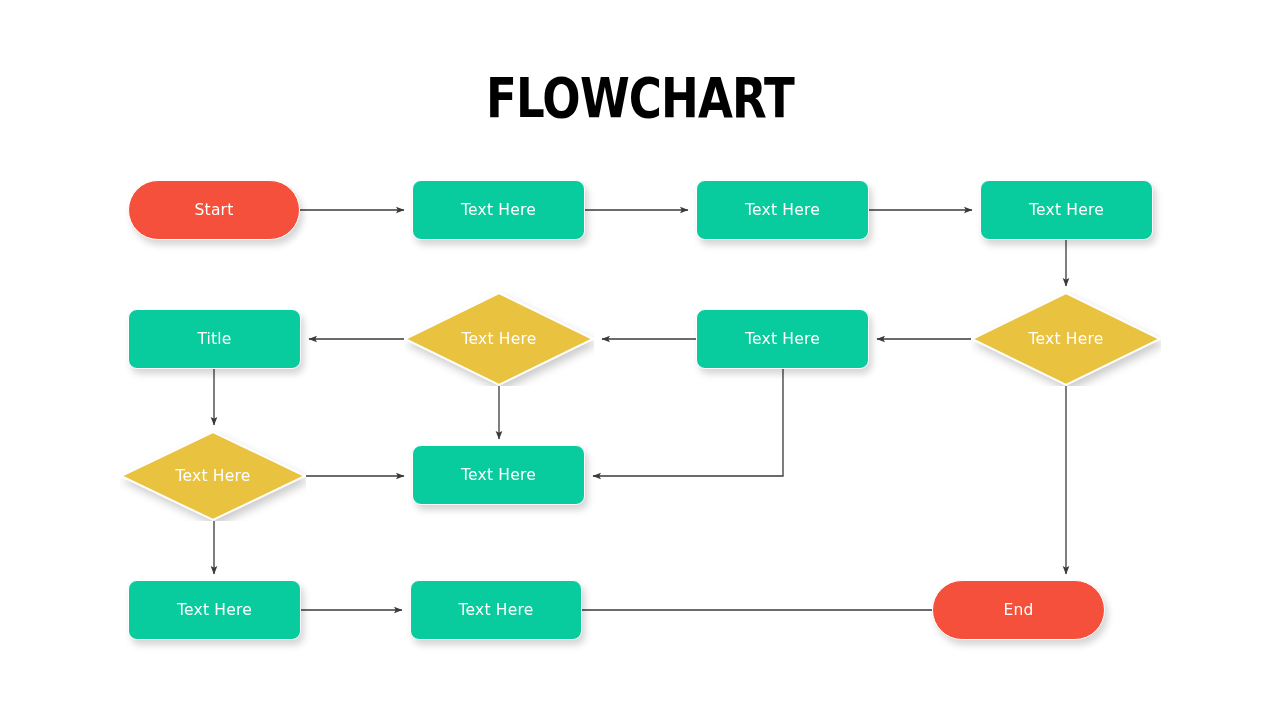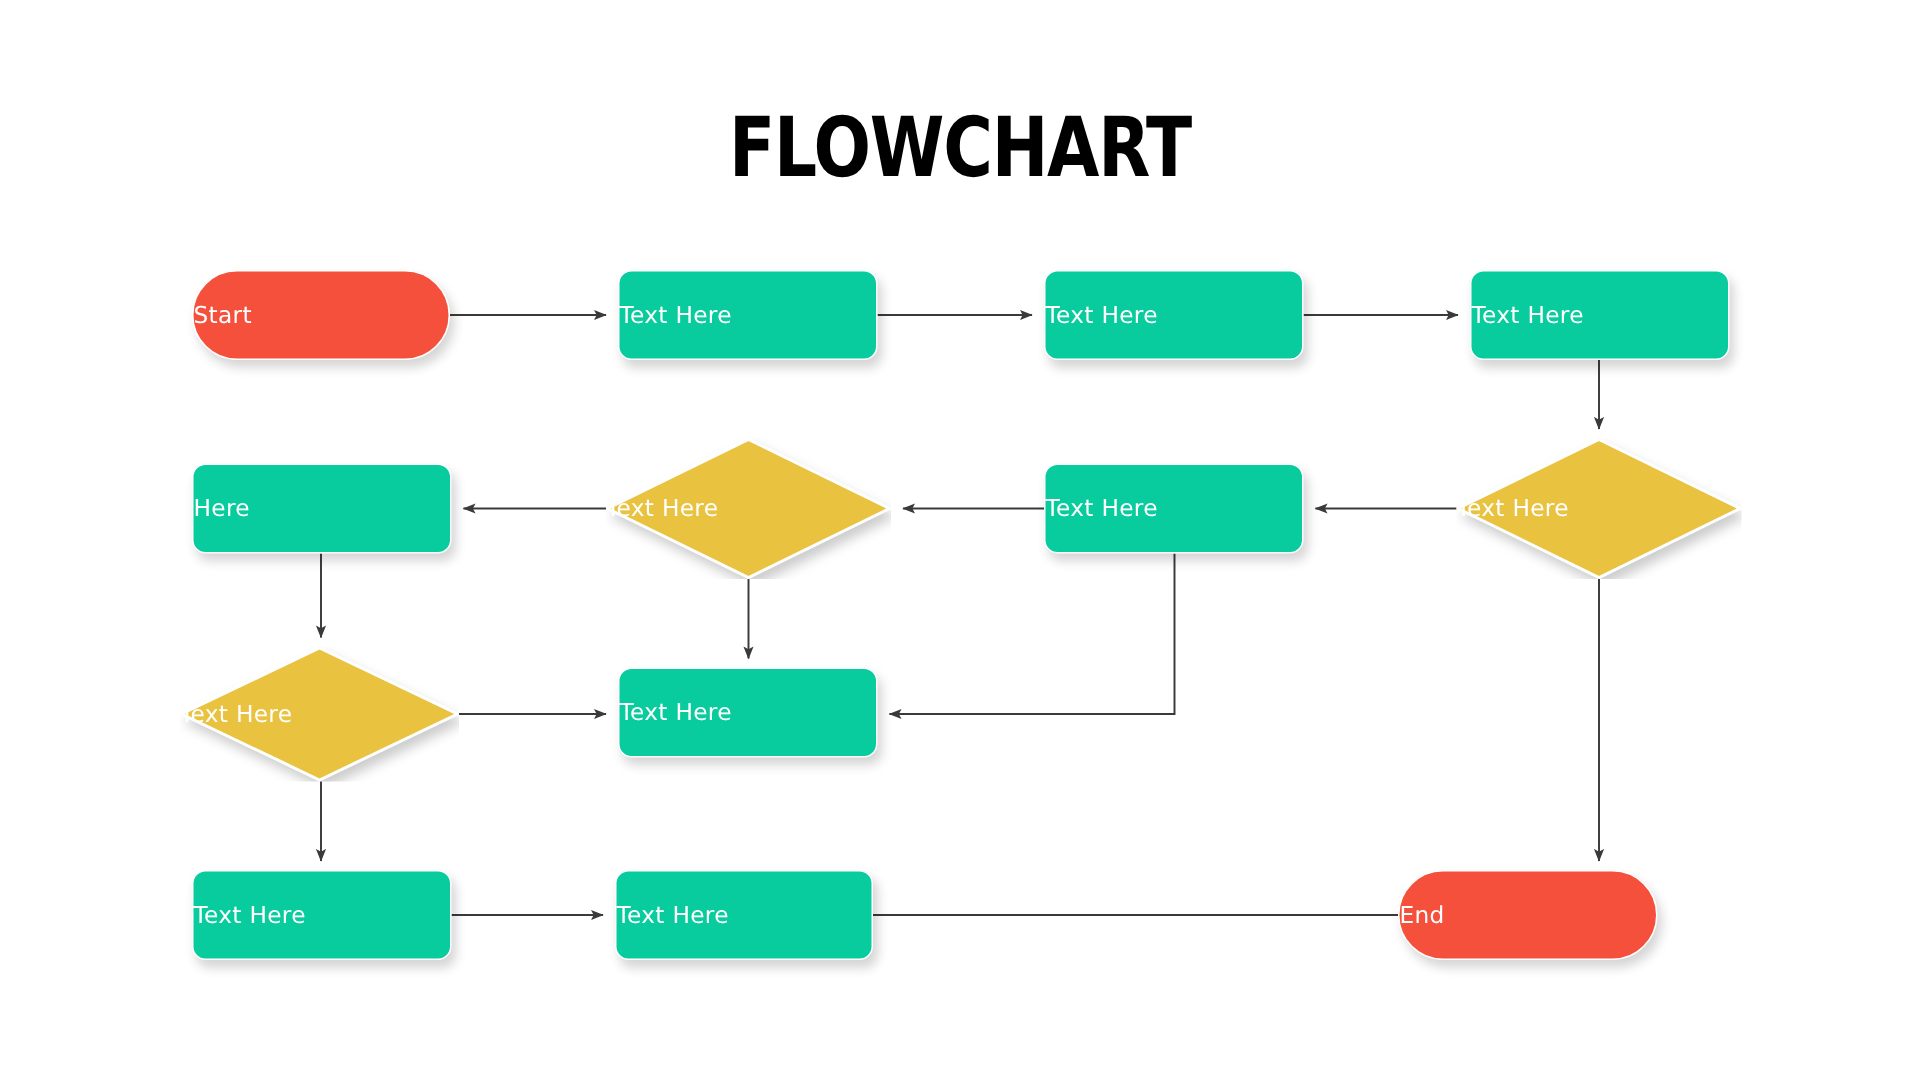--- a/index.html
+++ b/index.html
@@ -48,21 +48,21 @@
     height: 720px;
     pointer-events: none;
   }
 
   
   .node {
     position: absolute;
     box-sizing: border-box;
     display: flex;
     align-items: center;
-    justify-content: flex-start;
+    justify-content: center;
     color: #ffffff;
     font-size: 15.5px;
     font-weight: 400;
     letter-spacing: 0.2px;
     user-select: none;
     z-index: 3;
   }
 
   .node .label {
     position: relative;
@@ -152,21 +152,21 @@
       <div class="node rect" style="left: 696px; top: 309px; width: 173px; height: 60px; background: rgb(8, 204, 158);">
         <span class="label">Text Here</span>
       </div>
       <div class="node diamond" style="left: 404px; top: 292px; width: 190px; height: 94px;">
         <svg class="dia-shape" viewBox="0 0 190 94" preserveAspectRatio="none">
           <polygon points="95,1 189,47 95,93 1,47" fill="#E9C23F" stroke="#ffffff" stroke-width="2" style="filter: drop-shadow(3px 5px 4px rgba(0,0,0,0.20));"></polygon>
         </svg>
         <span class="label">Text Here</span>
       </div>
       <div class="node rect" style="left: 128px; top: 309px; width: 173px; height: 60px; background: rgb(8, 204, 158);">
-        <span class="label">Here</span>
+        <span class="label">Title</span>
       </div>
       <div class="node diamond" style="left: 120px; top: 431px; width: 186px; height: 90px;">
         <svg class="dia-shape" viewBox="0 0 186 90" preserveAspectRatio="none">
           <polygon points="93,1 185,45 93,89 1,45" fill="#E9C23F" stroke="#ffffff" stroke-width="2" style="filter: drop-shadow(3px 5px 4px rgba(0,0,0,0.20));"></polygon>
         </svg>
         <span class="label">Text Here</span>
       </div>
       <div class="node rect" style="left: 412px; top: 445px; width: 173px; height: 60px; background: rgb(8, 204, 158);">
         <span class="label">Text Here</span>
       </div>

